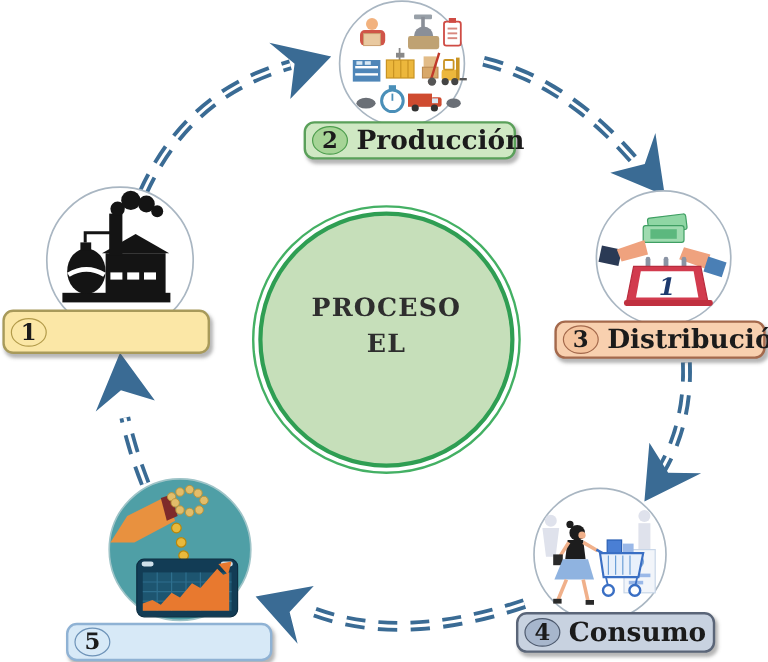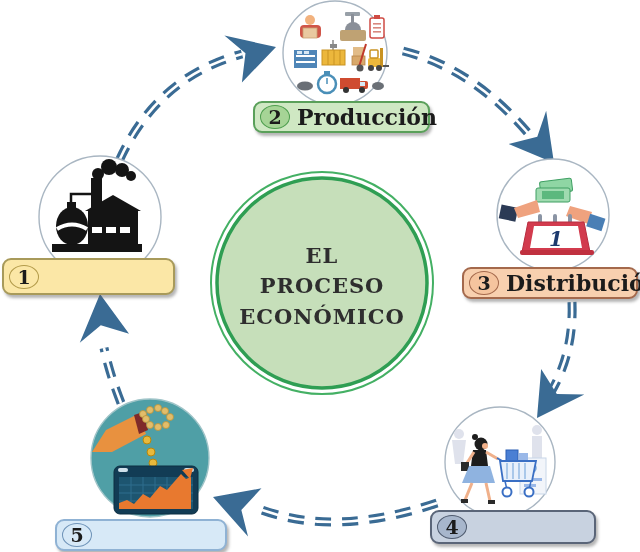--- a/index.html
+++ b/index.html
@@ -262,40 +262,40 @@
             <line x1="167" y1="477" x2="167" y2="509"></line>
         <line x1="179" y1="477" x2="179" y2="509"></line>
       </g>
       <path d="M119,509 L119,503 L127,500 L134,504 L143,494 L150,498 L160,486 L167,490 L181,474 L186,479 L191,477 L191,509 Z" fill="#e8792f"></path>
       <polygon points="182,470 193,468 190,479" fill="#e8792f"></polygon>
     </g>
   </g>
 </svg>
 
 <div class="center-text">
+  <div>PROCESO</div>
   <div>EL</div>
-  <div>PROCESO</div>
-  <div>ECONÓMICO</div>
 </div>
 
 <div class="stage-label" id="lbl-prod">
   <span class="num">1</span>
 </div>
 
 <div class="stage-label" id="lbl-circ">
   <span class="num">2</span>
   <span class="txt">Producción</span>
 </div>
 
 <div class="stage-label" id="lbl-dist">
   <span class="num">3</span>
   <span class="txt">Distribución</span>
 </div>
 
 <div class="stage-label" id="lbl-cons">
   <span class="num">4</span>
+  <span class="txt">Consumo</span>
 </div>
 
 <div class="stage-label" id="lbl-inv">
   <span class="num">5</span>
 </div>
 
 </div>
 
 </body></html>

